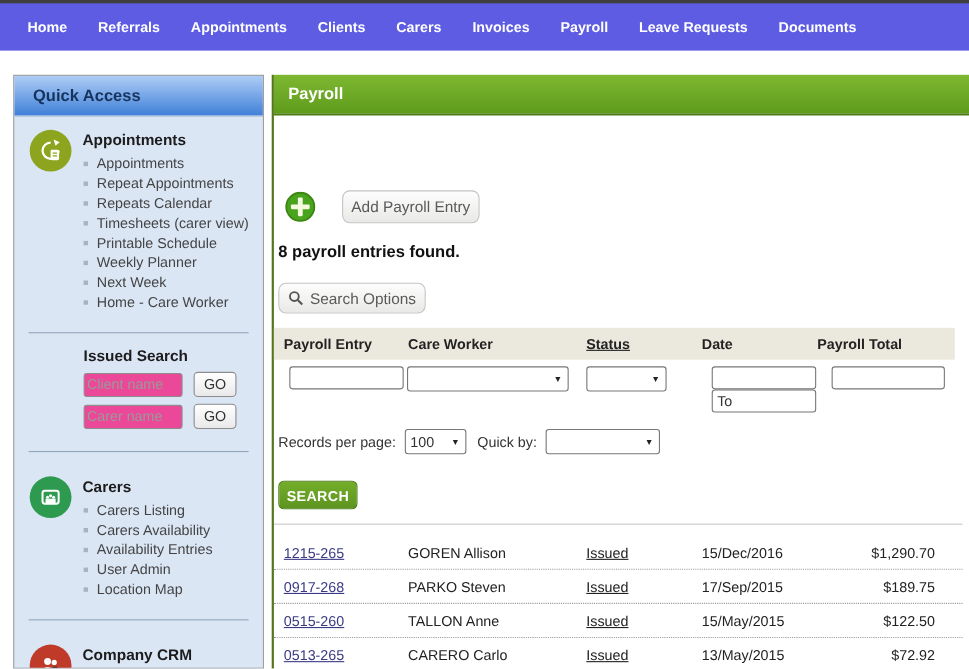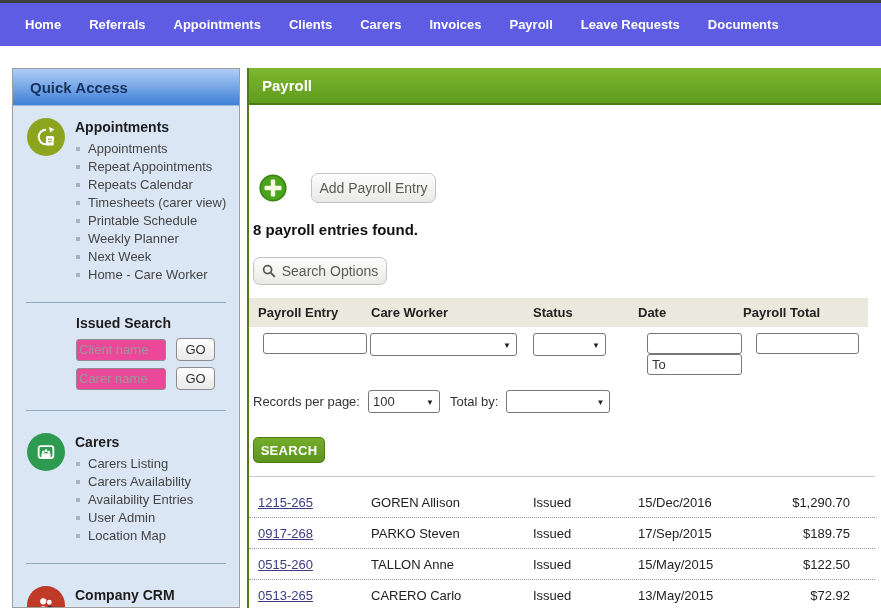--- a/index.html
+++ b/index.html
@@ -62,34 +62,34 @@
     border:1px solid #c3c3c3; border-radius:7px; cursor:pointer;}
   .add-btn{margin-left:24px; width:125px; height:30px;}
 
   .results{position:absolute; left:4px; top:116px; font-size:15px; font-weight:bold; color:#111;}
 
   .search-options{position:absolute; left:4px; top:152px; width:134px; height:28px;
     display:flex; align-items:center; justify-content:center; gap:6px;}
 
   .band{position:absolute; left:0; top:193px; width:619px; height:29px; background:var(--band);}
   .band .col{position:absolute; top:7px; font-size:13px; font-weight:bold; color:#222;}
-  .x1{left:9px;} .x2{left:122px;} .x3{left:284px;} .x4{left:389px;} .x5{left:494px;}
+  .x1{left:9px;} .x2{left:122px;} .x3{left:284px;text-decoration:underline;} .x4{left:389px;} .x5{left:494px;}
 
   .filter-row{position:absolute; left:0; top:228px; width:619px; height:46px;}
   .f-input{position:absolute; height:21px; border:1px solid #777; border-radius:3px;
     font-family:inherit; font-size:13px; padding:0 4px; color:#333; background:#fff;margin-left:10px;}
   .selwrap{position:absolute;}
   .selwrap select{width:100%; height:23px; border:1px solid #777; border-radius:3px; background:#fff;
     font-family:inherit; font-size:13px; color:#333; appearance:none; -webkit-appearance:none; padding:0 18px 0 4px;}
   .selwrap::after{content:"▼"; position:absolute; right:6px; top:50%; transform:translateY(-50%);
     font-size:8px; color:#222; pointer-events:none;}
 
   .records-row{position:absolute; left:4px; top:285px; display:flex; align-items:center; font-size:13px; color:#333;}
   .records-row .selwrap{position:relative; margin:0 10px 0 8px;}
-  .rp-sel{width:72px;} .sort-sel{width:104px;}
+  .rp-sel{width:56px;} .sort-sel{width:104px;}
 
   .search-btn{position:absolute; left:4px; top:332px; width:72px; height:26px;
     background:linear-gradient(#74ad2a,#5d9420); border:1px solid var(--green-border); border-radius:5px;
     color:#fff; font-family:inherit; font-size:13px; font-weight:bold; letter-spacing:.3px; cursor:pointer;}
 
   .soft-divider{position:absolute; left:0; top:371px; width:626px; border:none; border-top:1px solid #c9c9c9;}
 
   .rows{position:absolute; left:0; top:382px; width:626px;}
   .trow{position:relative; height:31px; border-bottom:1px dotted #999;}
   .trow .cell{position:absolute; top:8px; font-size:13px; color:#222;}
@@ -253,21 +253,21 @@
         <input class="f-input" style="left: 497px; top: 0px; width: 103px;">
       </div>
 
       <div class="records-row">
         <span>Records per page:</span>
         <span class="selwrap rp-sel">
           <select>
             <option>100</option>
           </select>
         </span>
-        <span>Total by:</span>
+        <span>Quick by:</span>
         <span class="selwrap sort-sel">
           <select><option></option></select>
         </span>
       </div>
 
       <button class="search-btn">SEARCH</button>
 
       <hr class="soft-divider">
 
       <div class="rows">

